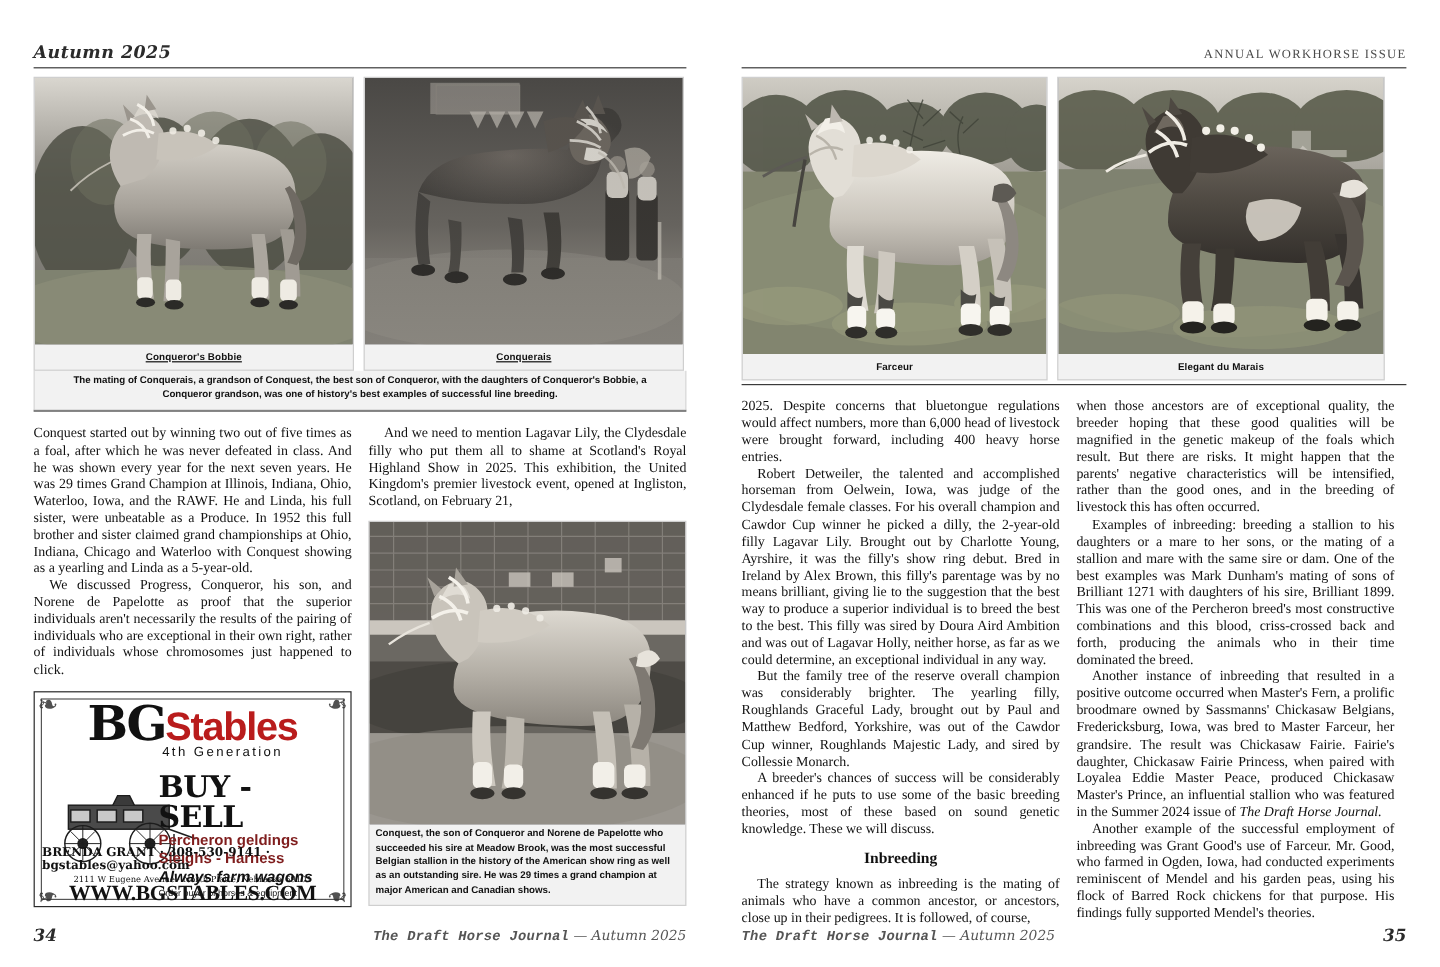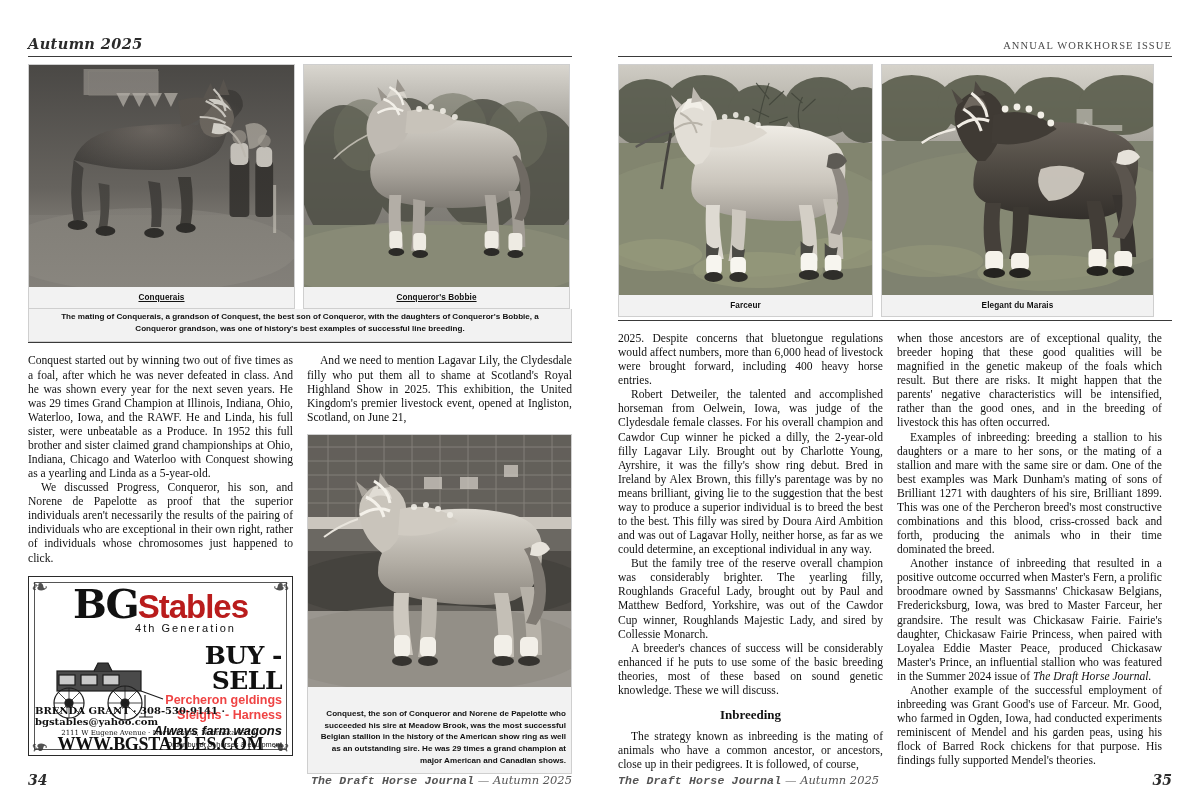--- a/index.html
+++ b/index.html
@@ -121,22 +121,22 @@
     margin-top:9px;
     border:1px solid #cfcfcf;
     background:#f2f2f2;
   }
   .mid-caption{
     font-family:"Liberation Sans", sans-serif;
     font-weight:bold;
     font-size:8.1px;
     line-height:1.45;
     color:#111;
-    padding:21px 5px 6px 5px;
-    text-align:right;
+    padding:2px 5px 6px 5px;
+    text-align:left;
   }
 
   
   .ad{
     margin-top:10px;
     width:265px;height:180px;
     border:1.5px solid #2a2a2a;
     box-sizing:border-box;
     background:#fff;
     position:relative;
@@ -180,30 +180,30 @@
   .ad-gen{
     font-family:"Liberation Sans", sans-serif;
     font-size:11px;
     letter-spacing:2px;
     color:#111;
     margin-top:-4px;
     margin-left:50px;
   }
   .ad-buysell{
     position:absolute;right:10px;top:66px;
-    text-align:right;width:150px;
+    text-align:left;width:150px;
   }
   .ad-buysell .bs{
     font-family:"DejaVu Serif", serif;
     font-weight:bold;font-size:25px;
     color:#111;letter-spacing:-.5px;line-height:25px;
   }
   .ad-buysell .l1{
     font-family:"Liberation Sans", sans-serif;
-    font-weight:bold;font-size:12.5px;color:#ef4444;line-height:15px;
+    font-weight:bold;font-size:12.5px;color:#7f1d1d;line-height:15px;
   }
   .ad-buysell .l2{
     font-family:Liberation Sans, sans-serif;
     font-weight:bold;font-style:italic;font-size:13px;color:#111;line-height:16px;
   }
   .ad-buysell .l3{
     font-family:"Liberation Sans", sans-serif;
     font-size:7.4px;color:#111;line-height:11px;
   }
   .ad-wagon{
@@ -263,20 +263,92 @@
 
 <div class="spread">
 
   <div class="page left">
 
     <div class="runhead">
       <div class="folio-title">Autumn 2025</div>
     </div>
 
     <div class="photo-row">
+
+      <div class="photo-figure" style="width:267px;">
+        <div class="photo" style="height:222px;">
+          <svg viewBox="0 0 267 222" preserveAspectRatio="none" aria-hidden="true">
+            <defs>
+              <linearGradient id="rbg" x1="0" y1="0" x2="0" y2="1">
+                <stop offset="0%" stop-color="#d9d6cf"></stop>
+                <stop offset="40%" stop-color="#8e8b84"></stop>
+                <stop offset="100%" stop-color="#6f6d67"></stop>
+              </linearGradient>
+              <linearGradient id="rh" x1="0" y1="0" x2="0" y2="1">
+                <stop offset="0%" stop-color="#d2cec6"></stop>
+                <stop offset="60%" stop-color="#a6a199"></stop>
+                <stop offset="100%" stop-color="#7e7a73"></stop>
+              </linearGradient>
+            </defs>
+            <rect width="267" height="222" fill="url(#rbg)"></rect>
+            <g fill="#4e4f45" opacity=".85">
+              <ellipse cx="40" cy="110" rx="44" ry="70"></ellipse>
+              <ellipse cx="105" cy="95" rx="40" ry="62"></ellipse>
+              <ellipse cx="180" cy="100" rx="48" ry="66"></ellipse>
+              <ellipse cx="240" cy="108" rx="40" ry="62"></ellipse>
+            </g>
+            <g fill="#6d6f5f" opacity=".55">
+              <ellipse cx="60" cy="70" rx="30" ry="36"></ellipse>
+              <ellipse cx="150" cy="62" rx="34" ry="34"></ellipse>
+              <ellipse cx="215" cy="70" rx="30" ry="34"></ellipse>
+            </g>
+            <rect y="160" width="267" height="62" fill="#7f8270"></rect>
+            <ellipse cx="130" cy="196" rx="160" ry="40" fill="#8d9079" opacity=".6"></ellipse>
+            <path d="M72 90 q10 -30 46 -34 q42 -4 74 6 q22 8 26 26 q4 22 -4 36 q-10 16 -40 18
+                      q-44 3 -76 -4 q-26 -6 -30 -22 q-4 -14 4 -26z" fill="url(#rh)"></path>
+            <path d="M72 90 q-12 -18 -8 -34 q4 -16 18 -22 q14 -6 22 4 q8 10 4 22 q-4 14 -16 24z" fill="#bfbab2"></path>
+            <path d="M82 34 q12 -8 22 0 q-4 -14 -16 -10z" fill="#d7d3cb"></path>
+            <path d="M78 36 l-4 -14 l10 10z" fill="#9a958d"></path>
+            <path d="M92 28 l2 -14 l8 12z" fill="#9a958d"></path>
+            <g stroke="#f2efe8" stroke-width="2.4" fill="none">
+              <path d="M74 48 q14 -8 26 -2"></path>
+                <path d="M80 34 q12 4 16 16"></path>
+              <path d="M86 22 q12 6 14 18"></path>
+            </g>
+            <path d="M104 46 q30 -6 50 10 q-20 16 -52 12z" fill="#c8c3ba"></path>
+            <g fill="#efece4" opacity=".9">
+              <circle cx="116" cy="44" r="3"></circle>
+                <circle cx="128" cy="42" r="3"></circle>
+              <circle cx="140" cy="46" r="3"></circle>
+                <circle cx="152" cy="52" r="3"></circle>
+            </g>
+            <path d="M86 130 q-2 34 2 54 l12 0 q-4 -30 -2 -54z" fill="#b3aea6"></path>
+            <path d="M110 134 q0 30 -2 52 l12 0 q2 -26 2 -50z" fill="#a8a39b"></path>
+            <path d="M182 130 q4 34 2 54 l13 0 q0 -30 -4 -54z" fill="#aba69e"></path>
+            <path d="M206 126 q6 32 4 56 l13 0 q0 -32 -6 -56z" fill="#a09b93"></path>
+            <g fill="#eeebe3">
+              <rect x="86" y="166" width="13" height="18" rx="4"></rect>
+              <rect x="110" y="168" width="13" height="18" rx="4"></rect>
+              <rect x="182" y="166" width="14" height="18" rx="4"></rect>
+              <rect x="206" y="168" width="14" height="18" rx="4"></rect>
+            </g>
+            <g fill="#2b2a27">
+              <ellipse cx="93" cy="187" rx="8" ry="4"></ellipse>
+                <ellipse cx="117" cy="189" rx="8" ry="4"></ellipse>
+              <ellipse cx="189" cy="187" rx="8" ry="4"></ellipse>
+                <ellipse cx="213" cy="189" rx="8" ry="4"></ellipse>
+            </g>
+            <path d="M214 90 q14 14 14 38 q0 18 -8 28 l-8 -2 q8 -16 6 -34 q-2 -18 -8 -28z" fill="#6f6a63"></path>
+            <path d="M64 70 q-20 10 -34 24" stroke="#cfcac1" stroke-width="1.6" fill="none" opacity=".8"></path>
+          </svg>
+        </div>
+        <div class="photo-caption">
+          <span>Conqueror's Bobbie</span>
+        </div>
+      </div>
 
       <div class="photo-figure" style="width:267px;">
         <div class="photo" style="height:222px;">
           <svg viewBox="0 0 267 222" preserveAspectRatio="none" aria-hidden="true">
             <defs>
               <linearGradient id="lbg" x1="0" y1="0" x2="0" y2="1">
                 <stop offset="0%" stop-color="#4a4845"></stop>
                 <stop offset="55%" stop-color="#66635e"></stop>
                 <stop offset="100%" stop-color="#9b978f"></stop>
               </linearGradient>
@@ -332,92 +404,20 @@
             <path d="M196 62 q16 8 22 30" stroke="#cfcac1" stroke-width="2" fill="none" opacity=".8"></path>
             <g opacity=".18">
               <rect width="267" height="222" fill="url(#lbg)"></rect>
             </g>
           </svg>
         </div>
         <div class="photo-caption">
           <span>Conquerais</span>
         </div>
       </div>
-
-      <div class="photo-figure" style="width:267px;">
-        <div class="photo" style="height:222px;">
-          <svg viewBox="0 0 267 222" preserveAspectRatio="none" aria-hidden="true">
-            <defs>
-              <linearGradient id="rbg" x1="0" y1="0" x2="0" y2="1">
-                <stop offset="0%" stop-color="#d9d6cf"></stop>
-                <stop offset="40%" stop-color="#8e8b84"></stop>
-                <stop offset="100%" stop-color="#6f6d67"></stop>
-              </linearGradient>
-              <linearGradient id="rh" x1="0" y1="0" x2="0" y2="1">
-                <stop offset="0%" stop-color="#d2cec6"></stop>
-                <stop offset="60%" stop-color="#a6a199"></stop>
-                <stop offset="100%" stop-color="#7e7a73"></stop>
-              </linearGradient>
-            </defs>
-            <rect width="267" height="222" fill="url(#rbg)"></rect>
-            <g fill="#4e4f45" opacity=".85">
-              <ellipse cx="40" cy="110" rx="44" ry="70"></ellipse>
-              <ellipse cx="105" cy="95" rx="40" ry="62"></ellipse>
-              <ellipse cx="180" cy="100" rx="48" ry="66"></ellipse>
-              <ellipse cx="240" cy="108" rx="40" ry="62"></ellipse>
-            </g>
-            <g fill="#6d6f5f" opacity=".55">
-              <ellipse cx="60" cy="70" rx="30" ry="36"></ellipse>
-              <ellipse cx="150" cy="62" rx="34" ry="34"></ellipse>
-              <ellipse cx="215" cy="70" rx="30" ry="34"></ellipse>
-            </g>
-            <rect y="160" width="267" height="62" fill="#7f8270"></rect>
-            <ellipse cx="130" cy="196" rx="160" ry="40" fill="#8d9079" opacity=".6"></ellipse>
-            <path d="M72 90 q10 -30 46 -34 q42 -4 74 6 q22 8 26 26 q4 22 -4 36 q-10 16 -40 18
-                      q-44 3 -76 -4 q-26 -6 -30 -22 q-4 -14 4 -26z" fill="url(#rh)"></path>
-            <path d="M72 90 q-12 -18 -8 -34 q4 -16 18 -22 q14 -6 22 4 q8 10 4 22 q-4 14 -16 24z" fill="#bfbab2"></path>
-            <path d="M82 34 q12 -8 22 0 q-4 -14 -16 -10z" fill="#d7d3cb"></path>
-            <path d="M78 36 l-4 -14 l10 10z" fill="#9a958d"></path>
-            <path d="M92 28 l2 -14 l8 12z" fill="#9a958d"></path>
-            <g stroke="#f2efe8" stroke-width="2.4" fill="none">
-              <path d="M74 48 q14 -8 26 -2"></path>
-                <path d="M80 34 q12 4 16 16"></path>
-              <path d="M86 22 q12 6 14 18"></path>
-            </g>
-            <path d="M104 46 q30 -6 50 10 q-20 16 -52 12z" fill="#c8c3ba"></path>
-            <g fill="#efece4" opacity=".9">
-              <circle cx="116" cy="44" r="3"></circle>
-                <circle cx="128" cy="42" r="3"></circle>
-              <circle cx="140" cy="46" r="3"></circle>
-                <circle cx="152" cy="52" r="3"></circle>
-            </g>
-            <path d="M86 130 q-2 34 2 54 l12 0 q-4 -30 -2 -54z" fill="#b3aea6"></path>
-            <path d="M110 134 q0 30 -2 52 l12 0 q2 -26 2 -50z" fill="#a8a39b"></path>
-            <path d="M182 130 q4 34 2 54 l13 0 q0 -30 -4 -54z" fill="#aba69e"></path>
-            <path d="M206 126 q6 32 4 56 l13 0 q0 -32 -6 -56z" fill="#a09b93"></path>
-            <g fill="#eeebe3">
-              <rect x="86" y="166" width="13" height="18" rx="4"></rect>
-              <rect x="110" y="168" width="13" height="18" rx="4"></rect>
-              <rect x="182" y="166" width="14" height="18" rx="4"></rect>
-              <rect x="206" y="168" width="14" height="18" rx="4"></rect>
-            </g>
-            <g fill="#2b2a27">
-              <ellipse cx="93" cy="187" rx="8" ry="4"></ellipse>
-                <ellipse cx="117" cy="189" rx="8" ry="4"></ellipse>
-              <ellipse cx="189" cy="187" rx="8" ry="4"></ellipse>
-                <ellipse cx="213" cy="189" rx="8" ry="4"></ellipse>
-            </g>
-            <path d="M214 90 q14 14 14 38 q0 18 -8 28 l-8 -2 q8 -16 6 -34 q-2 -18 -8 -28z" fill="#6f6a63"></path>
-            <path d="M64 70 q-20 10 -34 24" stroke="#cfcac1" stroke-width="1.6" fill="none" opacity=".8"></path>
-          </svg>
-        </div>
-        <div class="photo-caption">
-          <span>Conqueror's Bobbie</span>
-        </div>
-      </div>
     </div>
 
     <div class="caption-block">
       <div class="group-caption">The mating of Conquerais, a grandson of Conquest, the best son of Conqueror, with the daughters of Conqueror's Bobbie, a Conqueror grandson, was one of history's best examples of successful line breeding.</div>
     </div>
     <div class="rule-under"></div>
 
     <div class="cols">
 
       <div class="col">
@@ -466,21 +466,21 @@
             <div class="l3">Order buyer of horses &amp; equipment</div>
           </div>
 
           <div class="ad-contact">BRENDA GRANT · 308-530-9141 · bgstables@yahoo.com</div>
           <div class="ad-addr">2111 W Eugene Avenue · North Platte, Nebraska 69101</div>
           <div class="ad-web">WWW.BGSTABLES.COM</div>
         </div>
       </div>
 
       <div class="col">
-        <p class="indent">And we need to mention Lagavar Lily, the Clydesdale filly who put them all to shame at Scotland's Royal Highland Show in 2025. This exhibition, the United Kingdom's premier livestock event, opened at Ingliston, Scotland, on June 21,</p>
+        <p class="indent">And we need to mention Lagavar Lily, the Clydesdale filly who put them all to shame at Scotland's Royal Highland Show in 2025. This exhibition, the United Kingdom's premier livestock event, opened at Ingliston, Scotland, on February 21,</p>
 
         <div class="mid-figure">
           <div class="photo" style="height:252px;">
             <svg viewBox="0 0 263 252" preserveAspectRatio="none" aria-hidden="true">
               <defs>
                 <linearGradient id="mbg" x1="0" y1="0" x2="0" y2="1">
                   <stop offset="0%" stop-color="#7c7873"></stop>
                   <stop offset="45%" stop-color="#a09c95"></stop>
                   <stop offset="100%" stop-color="#6f6c66"></stop>
                 </linearGradient>

